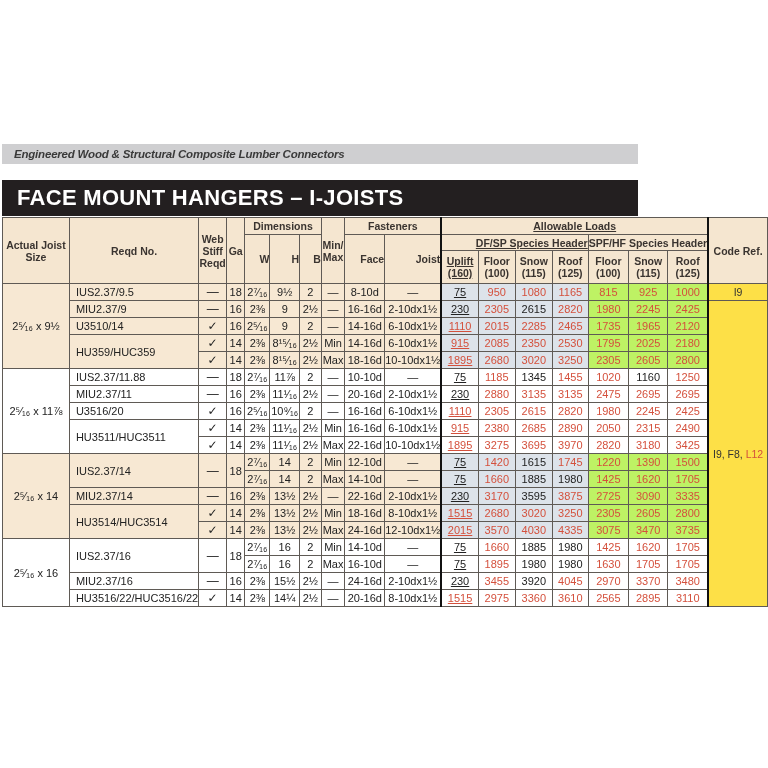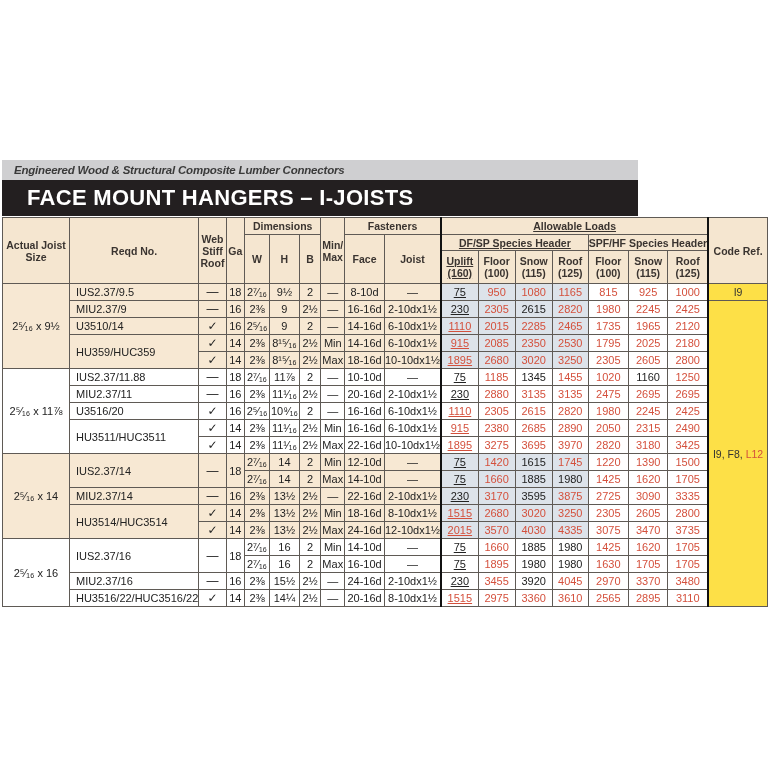--- a/index.html
+++ b/index.html
@@ -1,41 +1,41 @@
 <!DOCTYPE html>
 <html><head>
 <meta charset="utf-8">
 <style>
   html, body { margin:0; padding:0; background:#ffffff; }
   body { width:768px; height:768px; position:relative; overflow:hidden;
          font-family:"Liberation Sans", "DejaVu Sans", sans-serif; }
-  .subhead { position:absolute; left:2px; top:160px; width:636px; height:20px;
+  .subhead { position:absolute; left:2px; top:144px; width:636px; height:20px;
              background:#cfcfd1; color:#3a3a3a; font-style:italic; font-weight:bold;
              font-size:11.5px; line-height:20px; padding-left:12px; box-sizing:border-box;
              letter-spacing:-0.2px; }
   .banner { position:absolute; left:2px; top:180px; width:636px; height:36px;
             background:#231f20; color:#ffffff; font-weight:bold; font-size:22px;
-            line-height:36px; padding-left:25px; box-sizing:border-box; letter-spacing:0.3px;
+            line-height:36px; padding-left:15px; box-sizing:border-box; letter-spacing:0.3px;
             transform-origin:left center; }
   table.t { position:absolute; left:2px; top:217px; border-collapse:collapse; table-layout:fixed;
             font-size:11px; color:#222; }
   table.t td, table.t th { border:1px solid #5f5a55; padding:0; text-align:center;
                            white-space:nowrap; overflow:hidden; }
   table.t th { background:#f5e6d0; font-weight:bold; color:#3a3430; font-size:10.5px; line-height:12px; }
   th.blue { background:#d9dfe6; }
   .thick-l { border-left:2px solid #111 !important;text-decoration:underline; }
   .thick-r { border-right:2px solid #111 !important; }
   tr.hr1 td, tr.hr1 th { height:16px; }
-  tr.hr2 th { height:15px; }
+  tr.hr2 th { height:15px;text-align:right; }
   tr.hr3 th { height:32px;margin-top:26px; }
   tr.dr td { height:16px; line-height:16px; }
   .tan { background:#f7e8d3; }
   .wht { background:#ffffff; }
   .tan .load-df { background:#dde3ea; }
-  .tan .load-spf { background:#ffffff; }
+  .tan .load-spf { background:#bef264; }
   .model { text-align:left !important; padding-left:6px !important;margin-top:44px; }
   .r { color:#d4503c; }
   .k { color:#222; }
   .code { background:#fde047; font-size:10.5px; color:#333; }
   .code .l12 { color:#d4503c; }
   .check { font-size:12px; }
 </style>
 </head>
 <body>
 
@@ -60,21 +60,21 @@
       <col style="width:38px">
     <col style="width:39px">
       <col style="width:38px">
       <col style="width:39px">
     <col style="width:61px">
   </colgroup>
   <thead>
     <tr class="hr1">
       <th rowspan="3" style="white-space:normal"><span>Actual Joist Size</span></th>
       <th rowspan="3">Reqd No.</th>
-      <th rowspan="3" style="white-space:normal"><span>Web Stiff Roof</span></th>
+      <th rowspan="3" style="white-space:normal"><span>Web Stiff Reqd</span></th>
       <th rowspan="3">Ga</th>
       <th colspan="3">Dimensions</th>
       <th rowspan="3" style="white-space:normal"><span>Min/ Max</span></th>
       <th colspan="2">Fasteners</th>
       <th colspan="7" class="thick-l thick-r">Allowable Loads</th>
       <th rowspan="3" style="white-space:normal"><span>Code Ref.</span></th>
     </tr>
     <tr class="hr2">
       <th rowspan="2">W</th>
       <th rowspan="2">H</th>

